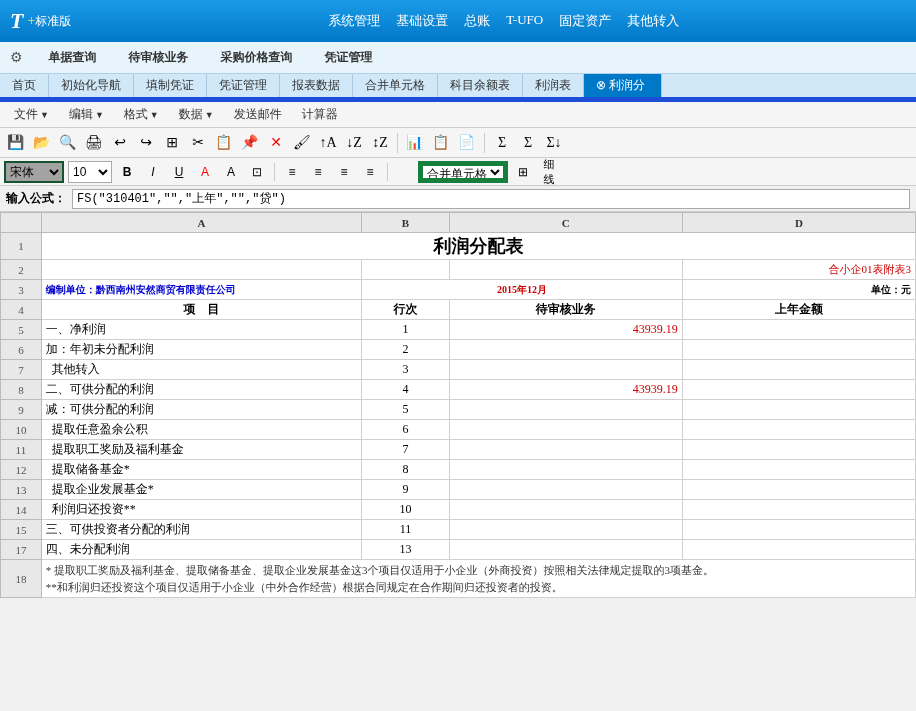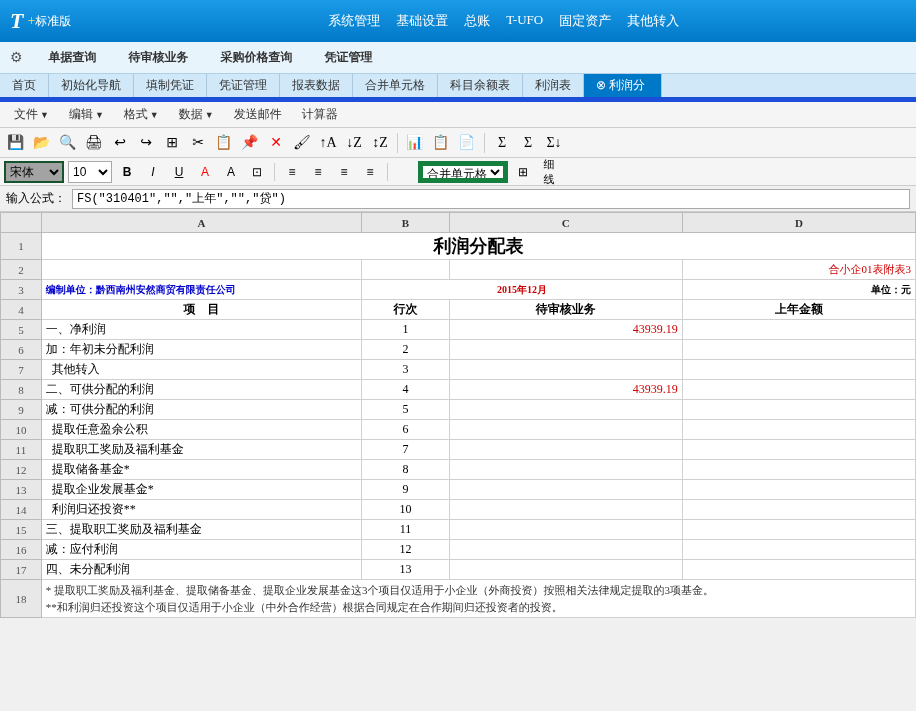--- a/index.html
+++ b/index.html
@@ -188,21 +188,21 @@
       background: #f0f0f0;
       border-bottom: 1px solid #ccc;
       height: 26px;
       display: flex;
       align-items: center;
       padding: 0 6px;
       gap: 6px;
     }
     .formula-label {
       font-size: 12px;
-      font-weight: normal;
+      font-weight: bold;
       white-space: nowrap;
     }
     .formula-input {
       flex: 1;
       height: 20px;
       border: 1px solid #aaa;
       padding: 0 4px;
       font-size: 12px;
       font-family: 'Courier New', monospace;
       background: white;
@@ -507,33 +507,26 @@
       <tr>
         <td class="row-header">14</td>
         <td>&nbsp;&nbsp;利润归还投资**</td>
         <td class="cell-center">10</td>
         <td></td>
         <td></td>
       </tr>
 
       <tr>
         <td class="row-header">15</td>
-        <td>三、提取职工奖励及福利基金</td>
+        <td>三、可供投资者分配的利润</td>
         <td class="cell-center">11</td>
         <td></td>
         <td></td>
       </tr>
 
-      <tr>
-        <td class="row-header">16</td>
-        <td>减：应付利润</td>
-        <td class="cell-center">12</td>
-        <td></td>
-        <td></td>
-      </tr>
 
       <tr>
         <td class="row-header">17</td>
         <td>四、未分配利润</td>
         <td class="cell-center">13</td>
         <td></td>
         <td></td>
       </tr>
 
       <tr>

